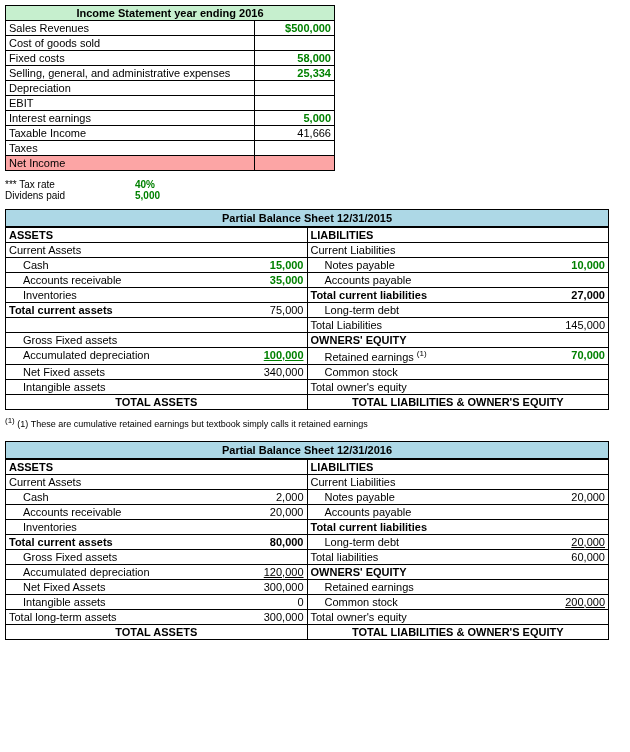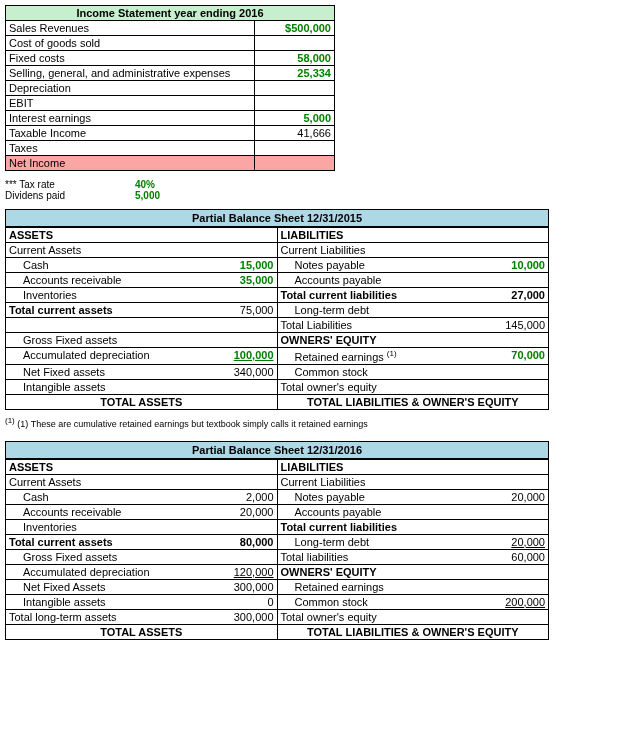--- a/index.html
+++ b/index.html
@@ -48,21 +48,21 @@
     }
     .tax-row {
       display: flex;
       gap: 10px;
     }
     .tax-label { width: 120px; }
     .tax-value { color: green; font-weight: bold; }
 
     
     .bs-container {
-      width: 544px;
+      width: 604px;
       margin-bottom: 6px;
     }
     .bs-header {
       background: #add8e6;
       text-align: center;
       font-weight: bold;
       border: 1px solid #000;
       padding: 2px;
     }
     .bs-table {

